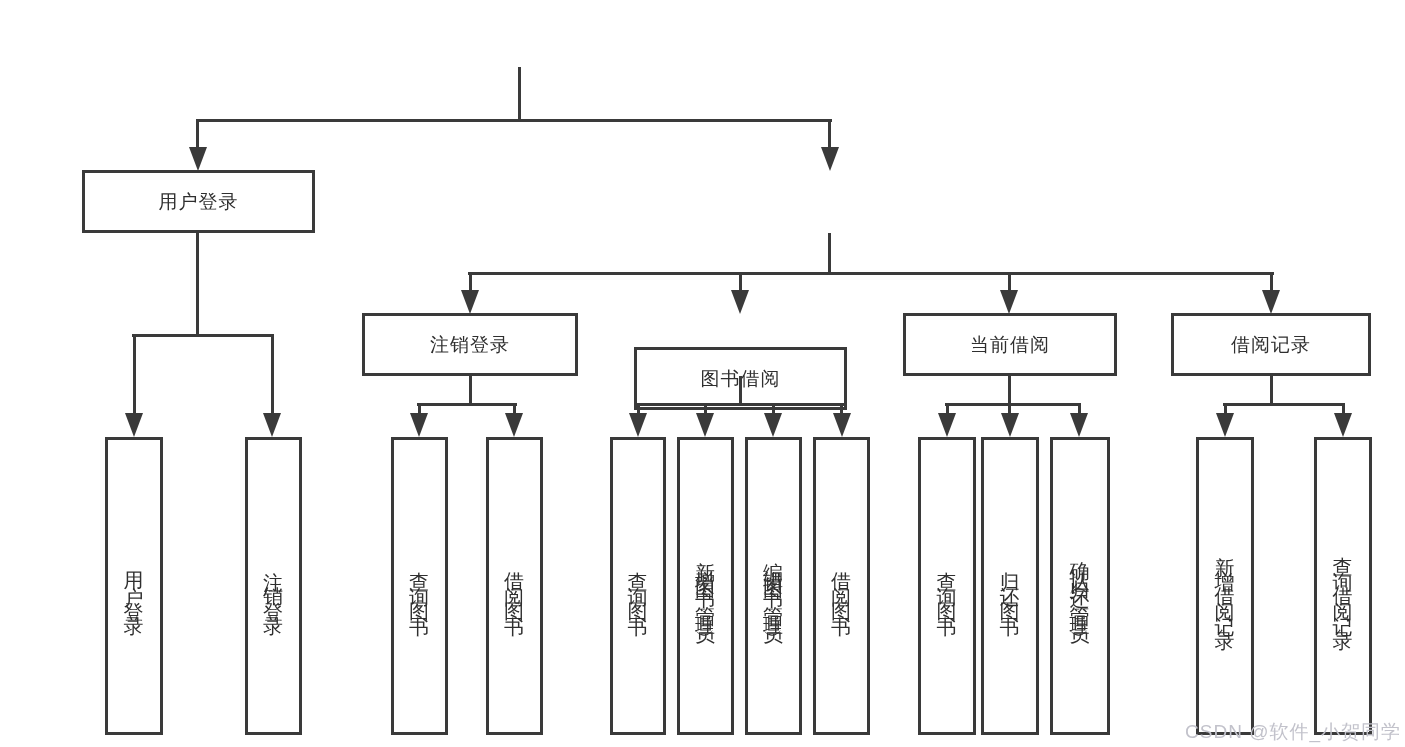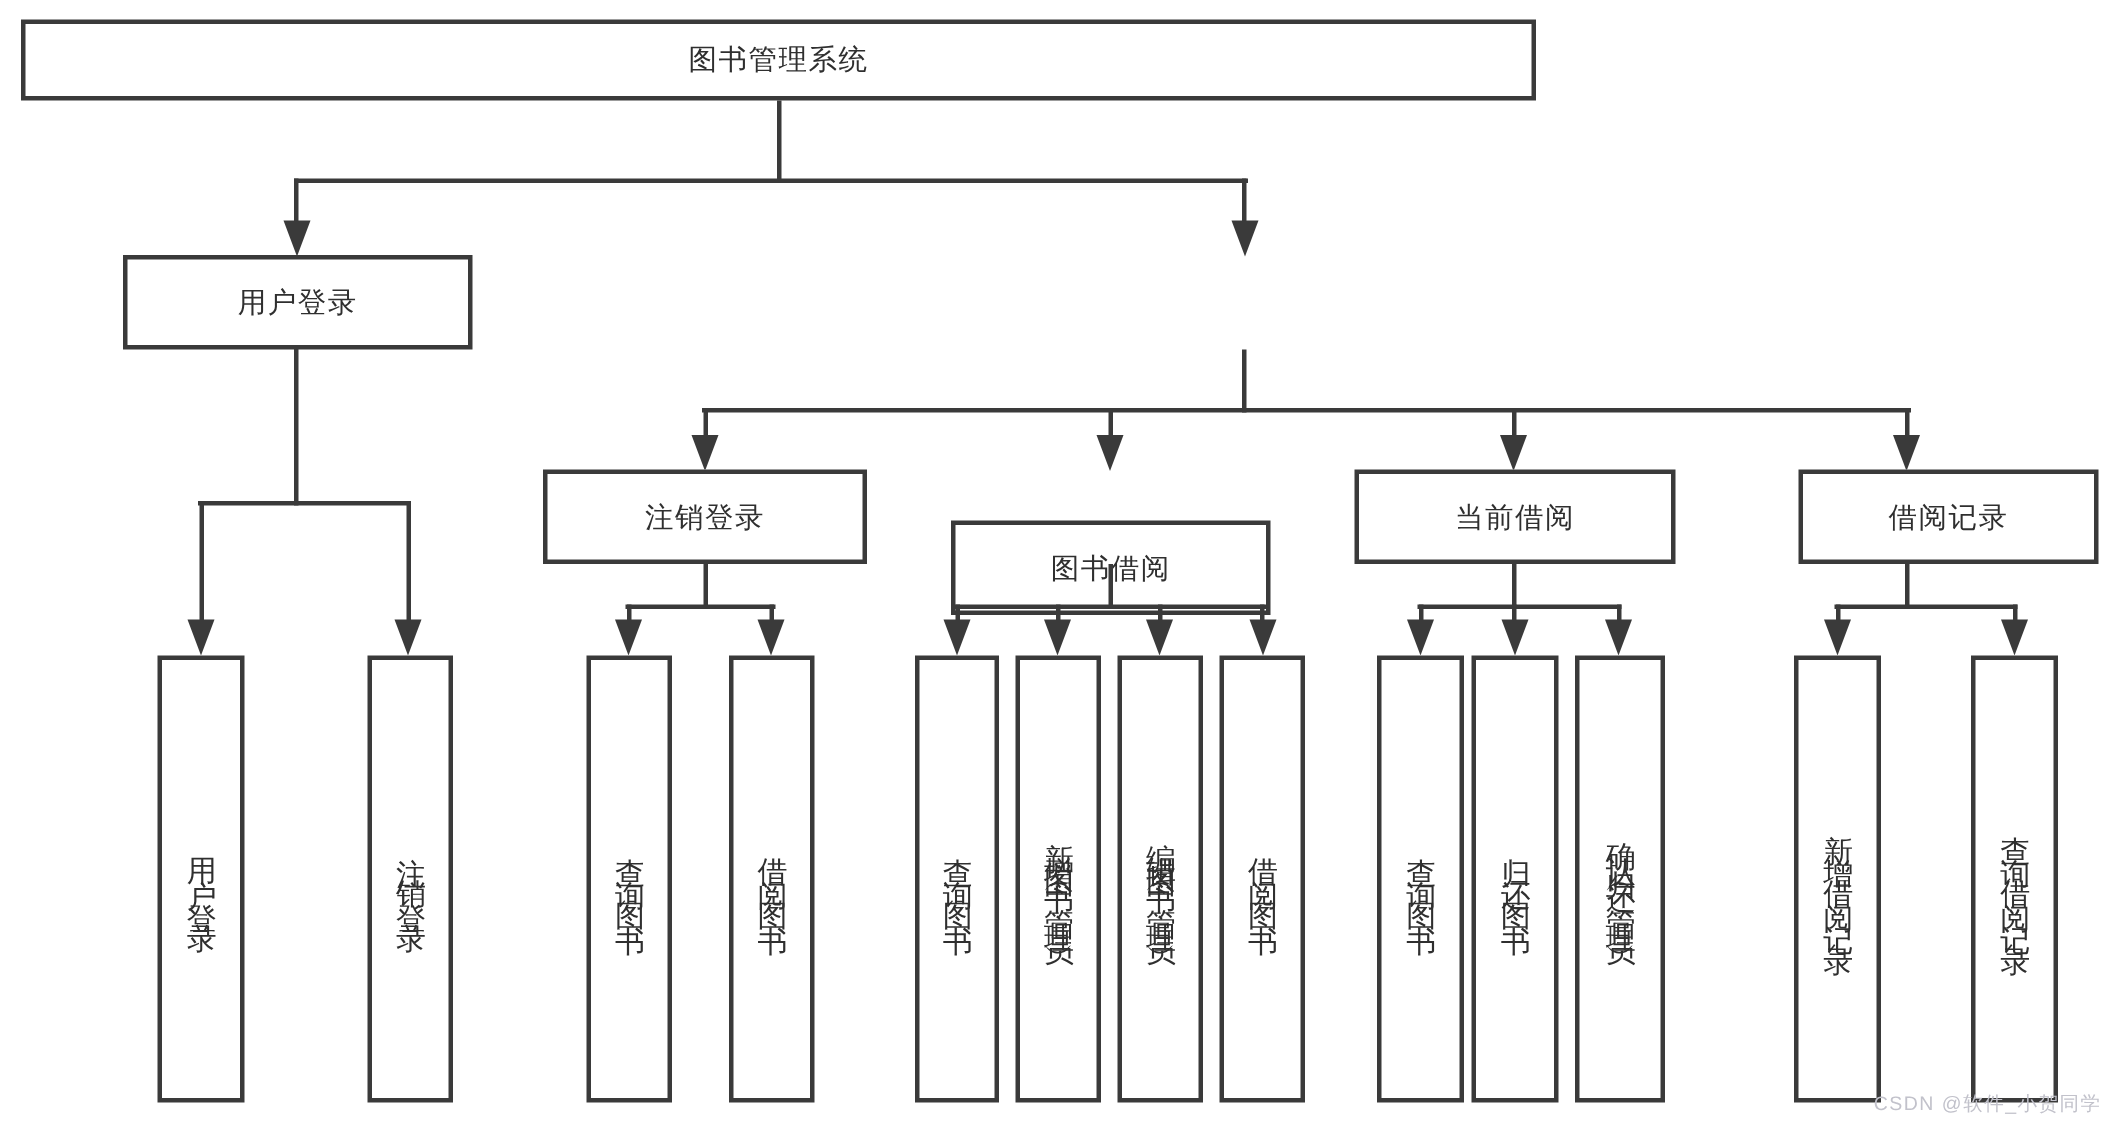--- a/index.html
+++ b/index.html
@@ -46,35 +46,32 @@
   .arrow{
     position:absolute;
     width:0;height:0;
     border-left:9px solid transparent;
     border-right:9px solid transparent;
     border-top:24px solid var(--line);
   }
   #watermark{
     position:absolute;
     right:4px;bottom:2px;
-    font-size:13px;
+    font-size:19px;
     color:var(--wm);
     letter-spacing:1px;
     z-index:5;
     white-space:nowrap;
   }
 </style>
 </head>
 <body>
 
 <div id="canvas">
 
-  <div class="box" style="left:14px;top:13px;width:1010px;height:54px;">
-    <span>图书管理系统</span>
-  </div>
 
   <div class="vline" style="left:518px;top:67px;height:55px;"></div>
   <div class="hline" style="left:196px;top:119px;width:636px;"></div>
   <div class="vline" style="left:196px;top:119px;height:30px;"></div>
   <div class="arrow" style="left:189px;top:147px;"></div>
   <div class="vline" style="left:828px;top:119px;height:30px;"></div>
   <div class="arrow" style="left:821px;top:147px;"></div>
 
   <div class="box" style="left:82px;top:170px;width:233px;height:63px;">
     <span>用户登录</span>
@@ -100,21 +97,21 @@
 
   <div class="box" style="left:362px;top:313px;width:216px;height:63px;">
     <span>注销登录</span>
   </div>
   <div class="box" style="left:634px;top:313px;width:213px;height:63px;margin-top:34px;">
     <span>图书借阅</span>
   </div>
   <div class="box" style="left:903px;top:313px;width:214px;height:63px;">
     <span>当前借阅</span>
   </div>
-  <div class="box" style="left:1171px;top:313px;width:200px;height:63px;margin-left:28px;">
+  <div class="box" style="left:1171px;top:313px;width:200px;height:63px;">
     <span>借阅记录</span>
   </div>
 
   <div class="vline" style="left:469px;top:376px;height:30px;"></div>
   <div class="hline" style="left:417px;top:403px;width:100px;"></div>
   <div class="vline" style="left:418px;top:403px;height:12px;"></div>
   <div class="arrow" style="left:410px;top:413px;"></div>
   <div class="vline" style="left:513px;top:403px;height:12px;"></div>
   <div class="arrow" style="left:505px;top:413px;"></div>
 

